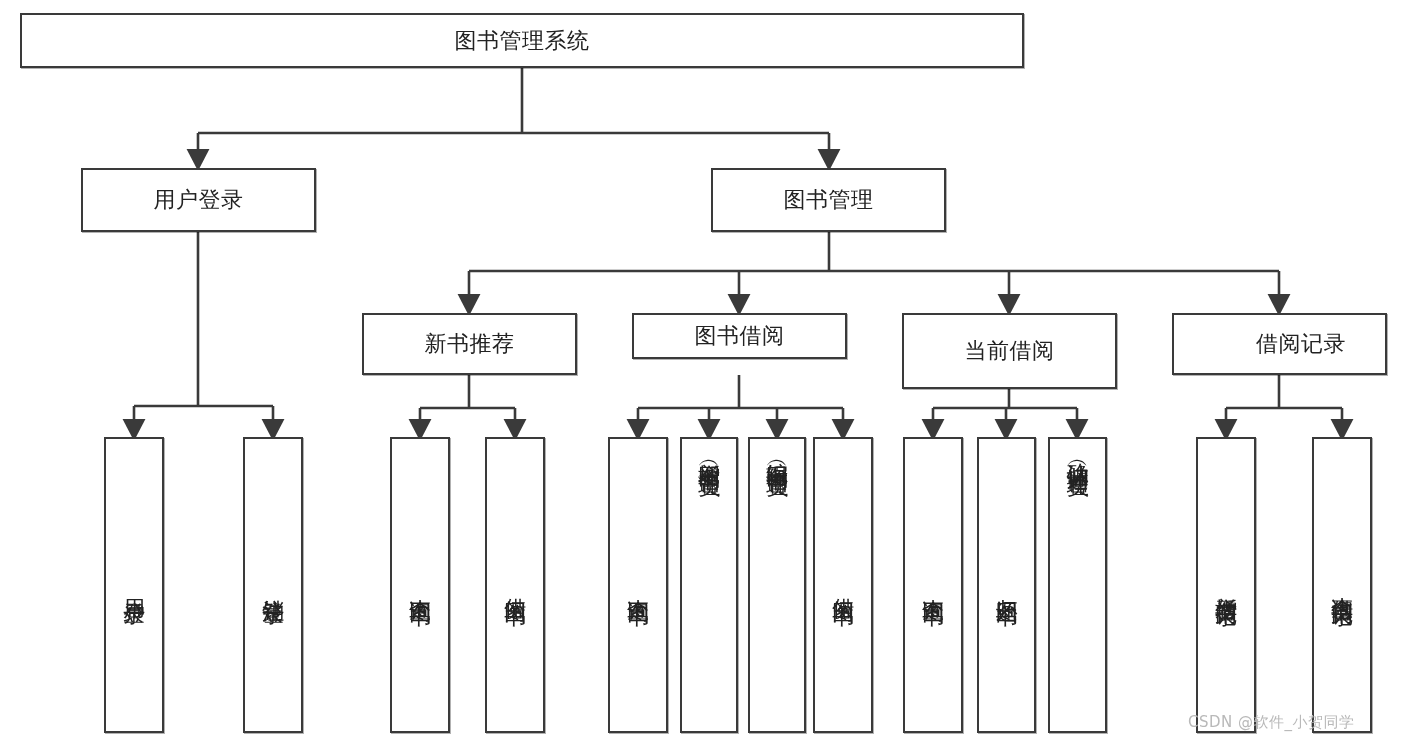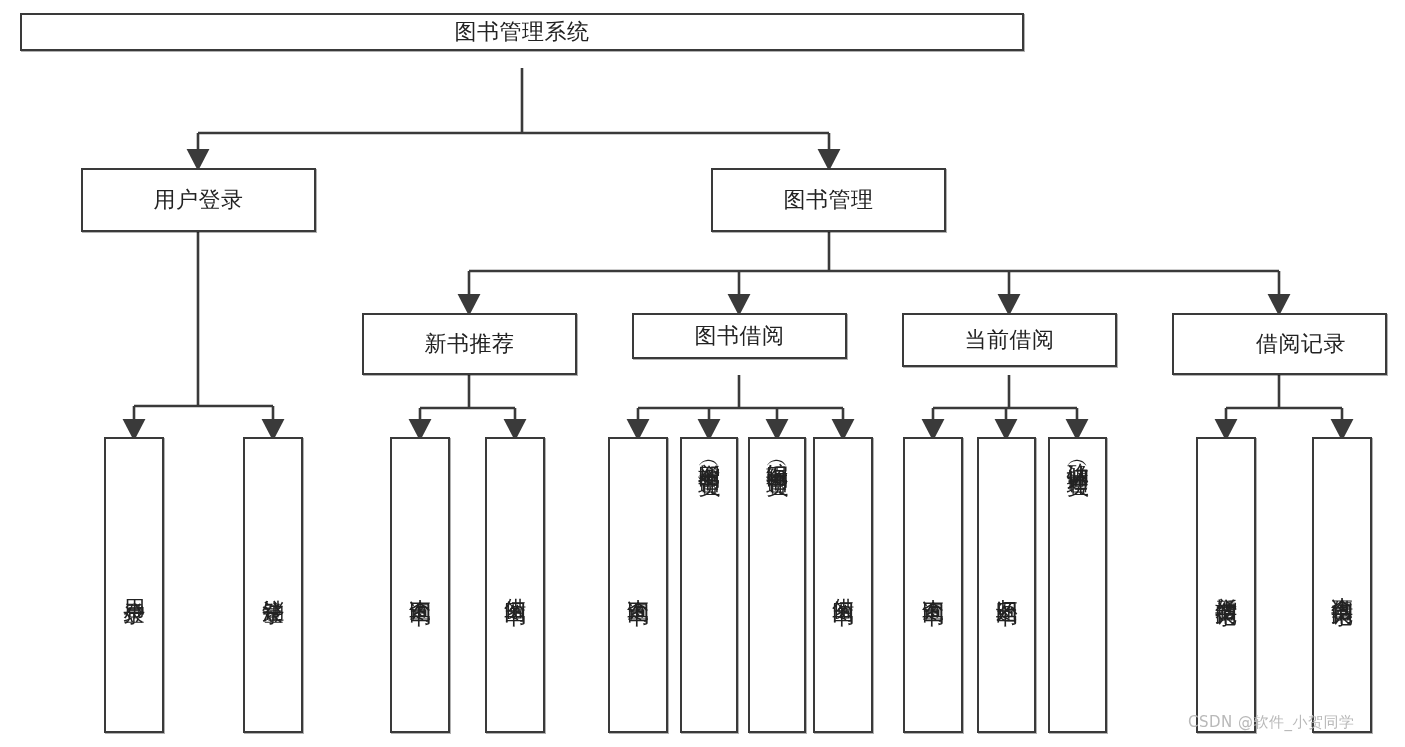--- a/index.html
+++ b/index.html
@@ -119,38 +119,38 @@
     <path class="lk" d="M933,408 L933,430" marker-end="url(#arrow)"></path>
     <path class="lk" d="M1006,408 L1006,430" marker-end="url(#arrow)"></path>
     <path class="lk" d="M1077,408 L1077,430" marker-end="url(#arrow)"></path>
 
     <path class="lk" d="M1279,375 L1279,408"></path>
     <path class="lk" d="M1226,408 L1342,408"></path>
     <path class="lk" d="M1226,408 L1226,430" marker-end="url(#arrow)"></path>
     <path class="lk" d="M1342,408 L1342,430" marker-end="url(#arrow)"></path>
   </svg>
 
-  <div class="node" style="left:20px; top:13px; width:1004px; height:38px;">
+  <div class="node" style="left:20px; top:13px; width:1004px; height:55px;">
     <span class="node-label">图书管理系统</span>
   </div>
 
   <div class="node" style="left:81px; top:168px; width:235px; height:64px;">
     <span class="node-label">用户登录</span>
   </div>
   <div class="node" style="left:362px; top:313px; width:215px; height:62px;">
     <span class="node-label">新书推荐</span>
   </div>
 
   <div class="node" style="left:711px; top:168px; width:235px; height:64px;">
     <span class="node-label">图书管理</span>
   </div>
   <div class="node" style="left:632px; top:313px; width:215px; height:46px;">
     <span class="node-label">图书借阅</span>
   </div>
-  <div class="node" style="left:902px; top:313px; width:215px; height:54px;">
+  <div class="node" style="left:902px; top:313px; width:215px; height:76px;">
     <span class="node-label">当前借阅</span>
   </div>
   <div class="node" style="left:1172px; top:313px; width:215px; height:62px;padding-left:43px;">
     <span class="node-label">借阅记录</span>
   </div>
 
   <div class="node vertical centered" style="left:104px; top:437px; width:60px; height:296px;">
     <span class="node-label">用户登录</span>
   </div>
   <div class="node vertical centered" style="left:243px; top:437px; width:60px; height:296px;">

